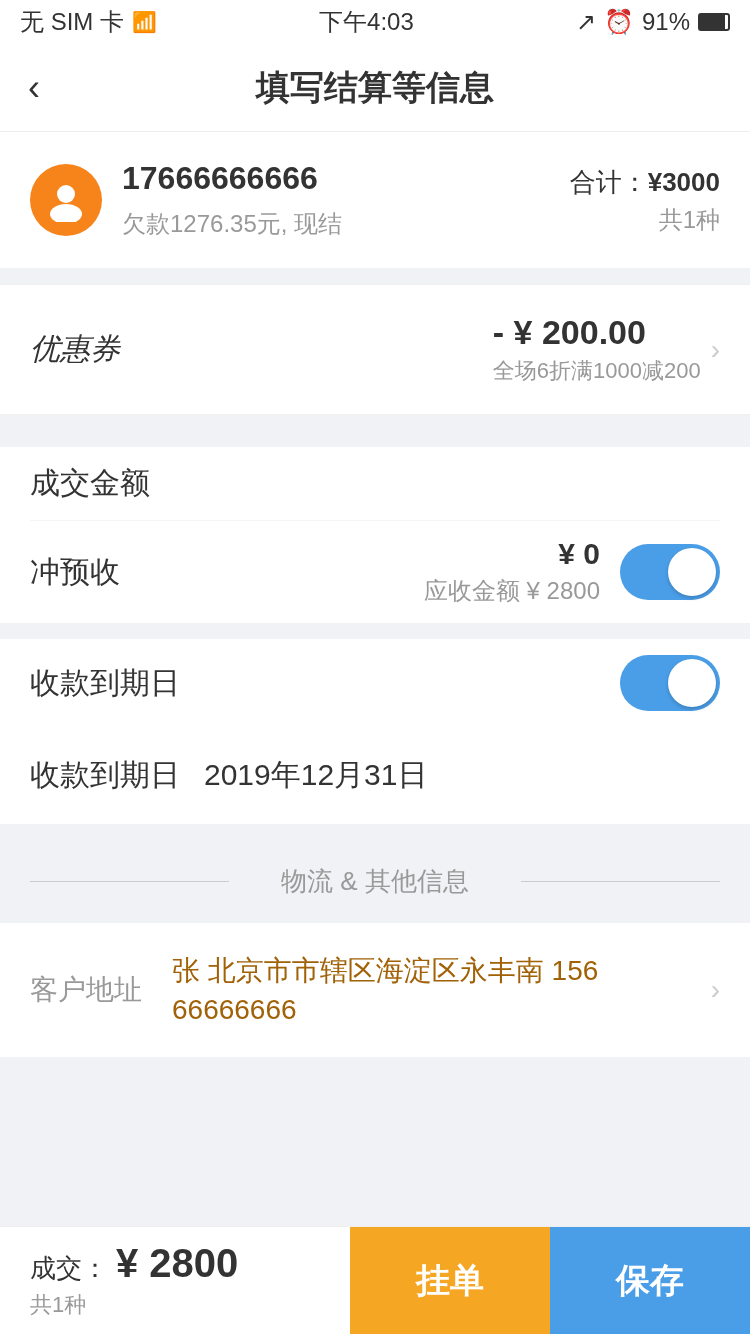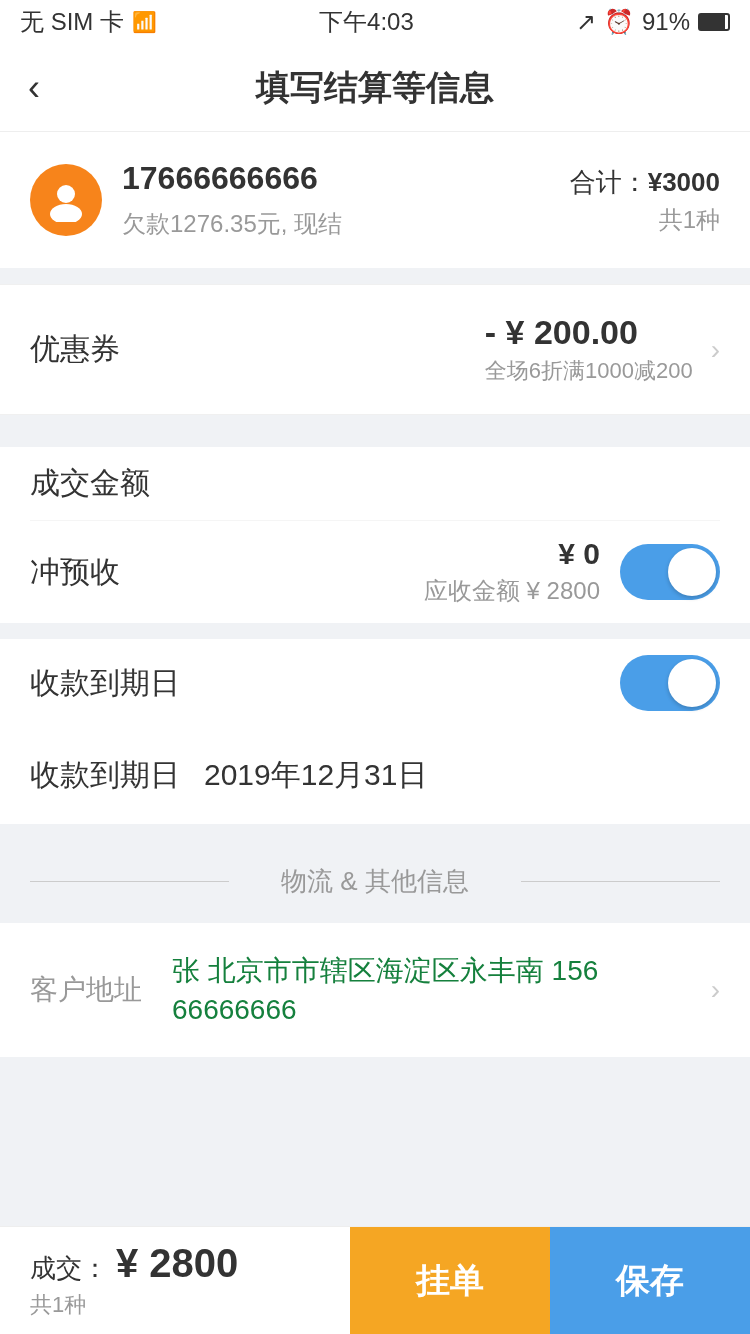--- a/index.html
+++ b/index.html
@@ -107,25 +107,25 @@
     
     .coupon-row {
       display: flex;
       align-items: center;
       justify-content: space-between;
       padding: 28px 30px;
       background: #fff;
       border-top: 1px solid #f0f0f0;
       border-bottom: 1px solid #f0f0f0;
     }
-    .coupon-label { font-size: 30px; color: #333; }
+    .coupon-label { font-size: 30px; color: #333; font-style: italic; }
     .coupon-right {
       display: flex;
       align-items: center;
-      gap: 18px;
+      gap: 10px;
     }
     .coupon-discount {
       font-size: 34px;
       color: #333;
       font-weight: 600;
     }
     .coupon-desc {
       font-size: 22px;
       color: #999;
       margin-top: 4px;
@@ -269,21 +269,21 @@
     }
     .address-label {
       flex-shrink: 0;
       margin-right: 30px;
       color: #999;
       font-size: 28px;
     }
     .address-value {
       flex: 1;
       font-size: 28px;
-      color: #15803d;
+      color: #a16207;
       line-height: 1.4;
     }
     .address-arrow {
       color: #ccc;
       font-size: 28px;
       margin-left: 10px;
     }
 
     
     .bottom-bar {

